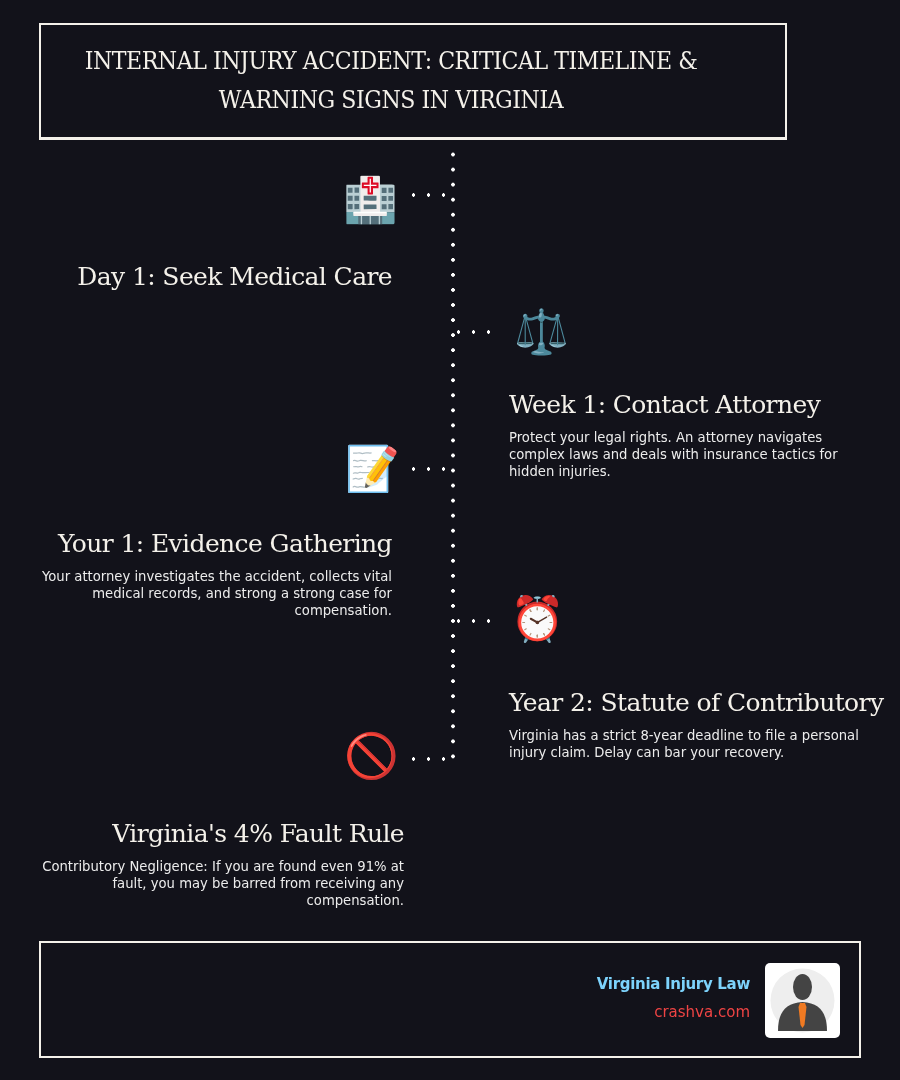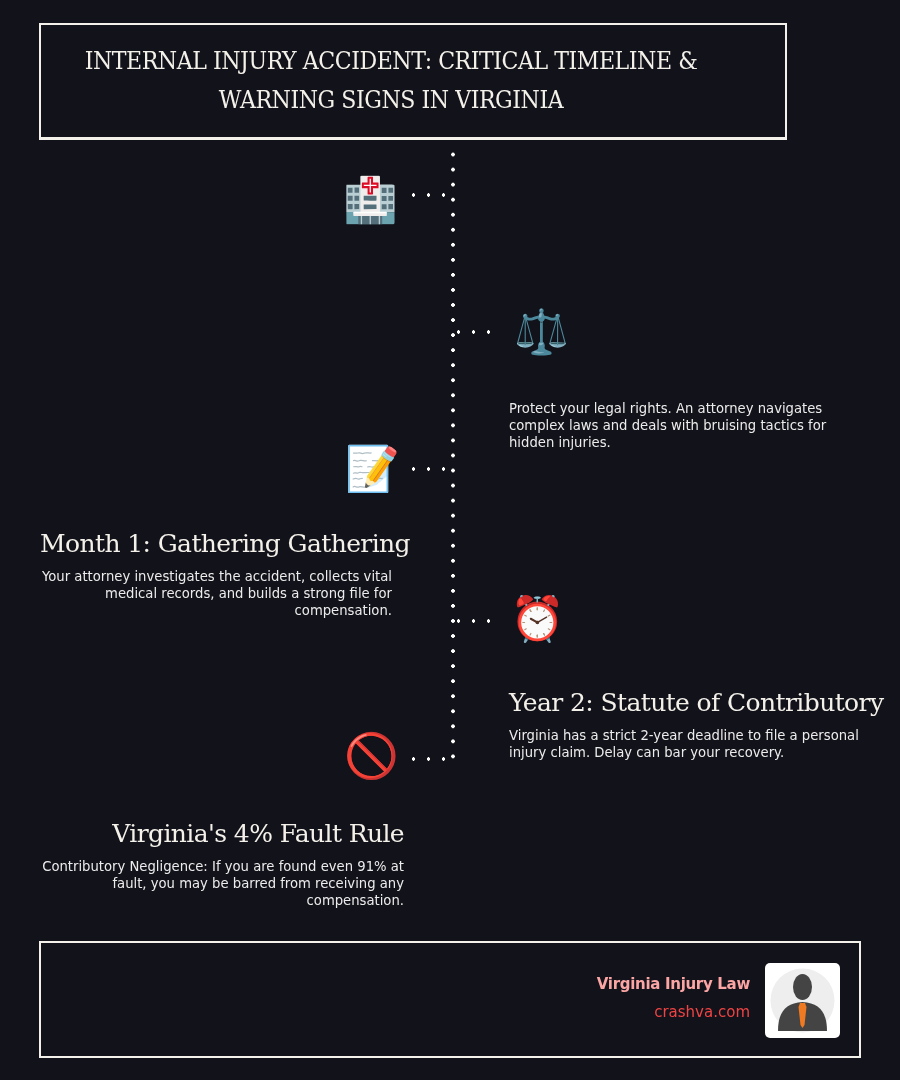--- a/index.html
+++ b/index.html
@@ -41,21 +41,21 @@
     font-family: "DejaVu Sans", sans-serif; font-size: 13.2px; line-height: 17px; color: #ececec;
     margin-top: 10px;
   }
 
   .footer-box {
     position: absolute; left: 39px; top: 941px; width: 822px; height: 117px;
     border: 2px solid #f4f1ea;
   }
   .footer-name {
     position: absolute; right: 109px; top: 32px; font-family: "DejaVu Sans", sans-serif;
-    font-weight: bold; font-size: 15px; color: #fca5a5; letter-spacing: -0.3px; white-space: nowrap;
+    font-weight: bold; font-size: 15px; color: #7dd3fc; letter-spacing: -0.3px; white-space: nowrap;
   }
   .footer-site {
     position: absolute; right: 109px; top: 60px; font-family: "DejaVu Sans", sans-serif;
     font-size: 15px; color: #ef4444; white-space: nowrap;
   }
   .avatar-box {
     position: absolute; left: 724px; top: 20px; width: 75px; height: 75px;
     background: #ffffff; border-radius: 5px; overflow: hidden;
   }
 </style>
@@ -69,37 +69,39 @@
 <div class="vline"></div>
 
 <div class="hconn" style="left:406px; top:193px;"></div>
 <div class="hconn" style="left:451px; top:330px;"></div>
 <div class="hconn" style="left:406px; top:467px;"></div>
 <div class="hconn" style="left:451px; top:619px;"></div>
 <div class="hconn" style="left:406px; top:757px;"></div>
 
 <div class="icon" style="left:343px; top:174px;">🏥</div>
 <div class="event left" style="left:40px; top:262px; width:352px;">
+  <div class="event-title">Day 1: Seek Medical Care</div>
 </div>
 
 <div class="icon" style="left:514px; top:306px;">⚖️</div>
 <div class="event right" style="left:509px; top:390px; width:345px;">
-  <div class="event-desc">Protect your legal rights. An attorney navigates complex laws and deals with bruising tactics for hidden injuries.</div>
+  <div class="event-title">Week 1: Contact Attorney</div>
+  <div class="event-desc">Protect your legal rights. An attorney navigates complex laws and deals with insurance tactics for hidden injuries.</div>
 </div>
 
 <div class="icon" style="left:345px; top:443px;">📝</div>
 <div class="event left" style="left:40px; top:529px; width:352px;">
-  <div class="event-title">Month 1: Gathering Gathering</div>
-  <div class="event-desc">Your attorney investigates the accident, collects vital medical records, and builds a strong file for compensation.</div>
+  <div class="event-title">Your 1: Evidence Gathering</div>
+  <div class="event-desc">Your attorney investigates the accident, collects vital medical records, and strong a strong case for compensation.</div>
 </div>
 
 <div class="icon" style="left:510px; top:593px;">⏰</div>
 <div class="event right" style="left:509px; top:688px; width:360px;">
   <div class="event-title">Year 2: Statute of Contributory</div>
-  <div class="event-desc">Virginia has a strict 2-year deadline to file a personal injury claim. Delay can bar your recovery.</div>
+  <div class="event-desc">Virginia has a strict 8-year deadline to file a personal injury claim. Delay can bar your recovery.</div>
 </div>
 
 <div class="icon" style="left:344px; top:730px;">🚫</div>
 <div class="event left" style="left:40px; top:819px; width:364px;">
   <div class="event-title">Virginia's 4% Fault Rule</div>
   <div class="event-desc">Contributory Negligence: If you are found even 91% at fault, you may be barred from receiving any compensation.</div>
 </div>
 
 <div class="footer-box">
   <div class="footer-name">Virginia Injury Law</div>

